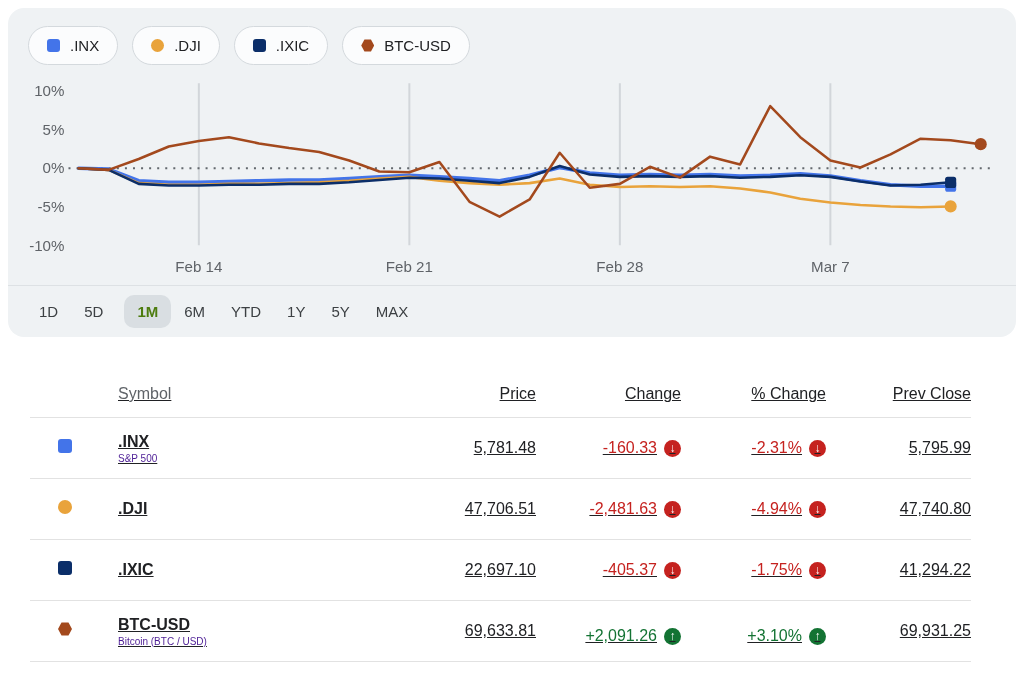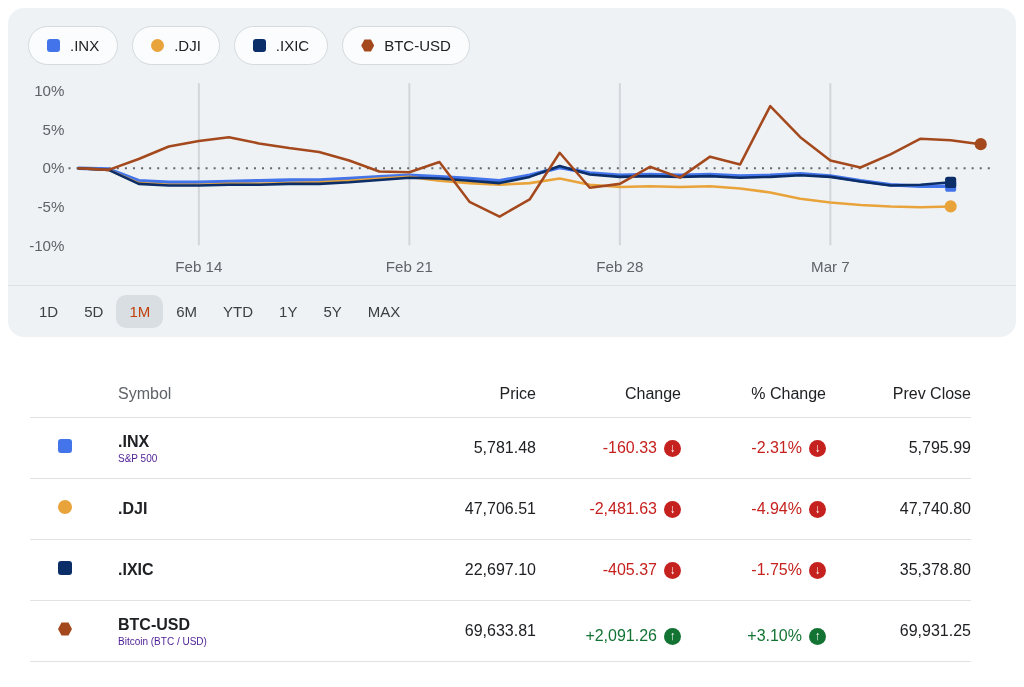--- a/index.html
+++ b/index.html
@@ -14,24 +14,24 @@
   .chip-icon { width:13px; height:13px; flex:0 0 13px; }
   .shape-square { border-radius:3px; }
   .shape-circle { border-radius:50%; }
   .shape-hex { clip-path: polygon(25% 3%, 75% 3%, 100% 50%, 75% 97%, 25% 97%, 0 50%); }
 
   #perf-chart { display:block; width:100%; height:210px; margin-top:2px; }
 
   .tabs-row { display:flex; align-items:center; gap:0; border-top:1px solid #dde1e4;
     margin-top:4px; padding:9px 18px; }
   .tab { padding:8px 13px; font-size:15px; color:#3c4043; border-radius:10px; cursor:pointer; }
-  .tab.selected { background:#d9dee2; color:#c2410c; font-weight:normal; }
+  .tab.selected { background:#d9dee2; color:#4d7c0f; font-weight:bold;margin-left:8px; }
 
   
-  .quote-table { margin:36px 53px 0 30px; }
+  .quote-table { margin:36px 53px 0 30px;text-decoration:underline; }
   .t-header, .t-row { display:grid; grid-template-columns:88px 1fr 140px 145px 145px 145px; align-items:center; }
   .t-header { padding:12px 0 14px 0; border-bottom:1px solid #e2e2e2; color:#5f6368; font-size:16px; }
   .t-header .num { text-align:right; }
   .t-row { height:61px; border-bottom:1px solid #e2e2e2; cursor:pointer; }
   .row-icon-cell { padding-left:28px; }
   .row-icon { width:14px; height:14px; }
   .sym-name { font-size:16px; font-weight:bold; color:#202124; }
   .sym-sub { font-size:10px; color:#4c1d95; margin-top:2px; }
   .num { text-align:right; font-size:16px; color:#202124; }
   .chg { display:flex; justify-content:flex-end; align-items:center; gap:7px; font-weight:500; }
@@ -154,21 +154,21 @@
     </div>
     <div class="num">22,697.10</div>
     <div class="num chg neg">
       <span>-405.37</span>
       <span class="badge" style="background: rgb(197, 34, 31);">↓</span>
     </div>
     <div class="num chg neg">
       <span>-1.75%</span>
       <span class="badge" style="background: rgb(197, 34, 31);">↓</span>
     </div>
-    <div class="num">35,378.80</div>
+    <div class="num">41,294.22</div>
   </div>
 
   <div class="t-row">
     <div class="row-icon-cell"><span class="row-icon shape-hex" style="display: inline-block; background: rgb(163, 73, 29);"></span></div>
     <div>
       <div class="sym-name">BTC-USD</div>
       <div class="sym-sub">Bitcoin (BTC / USD)</div>
     </div>
     <div class="num">69,633.81</div>
     <div class="num chg pos">

